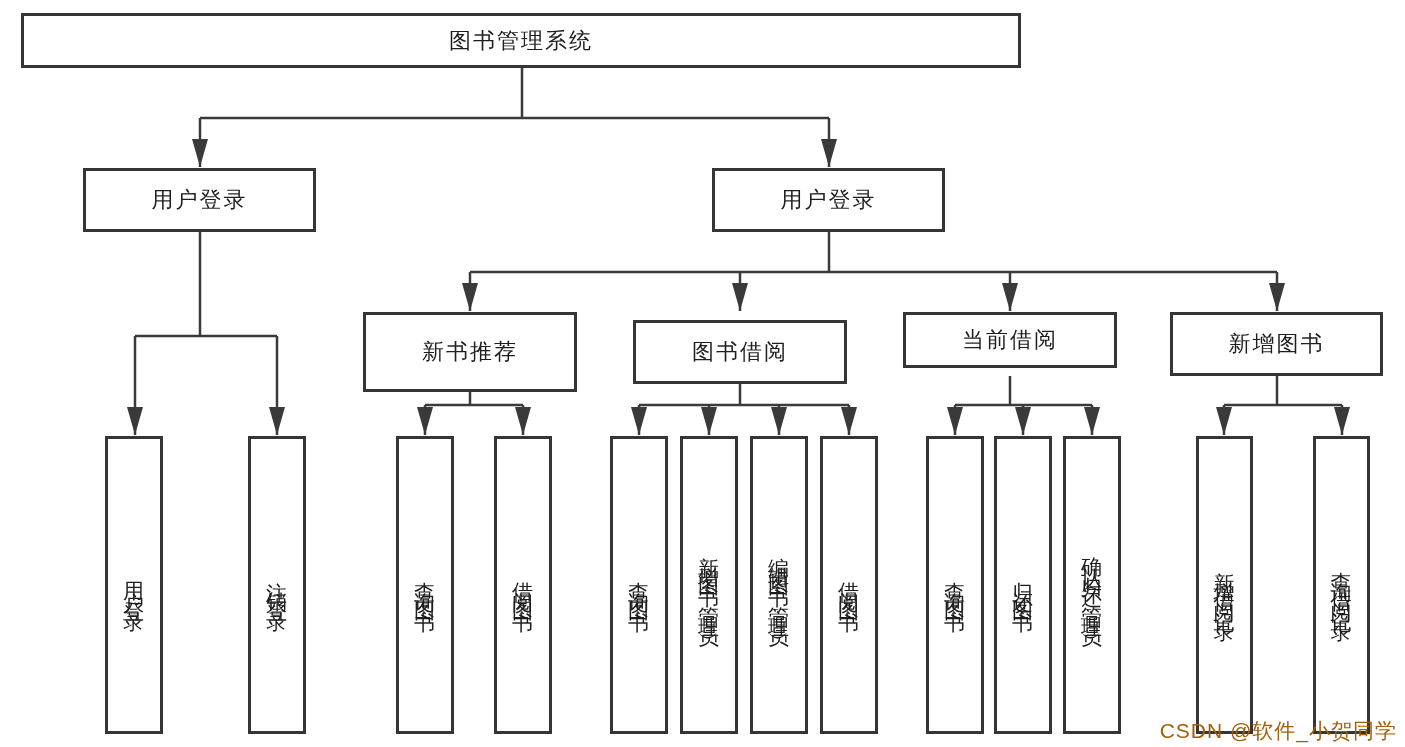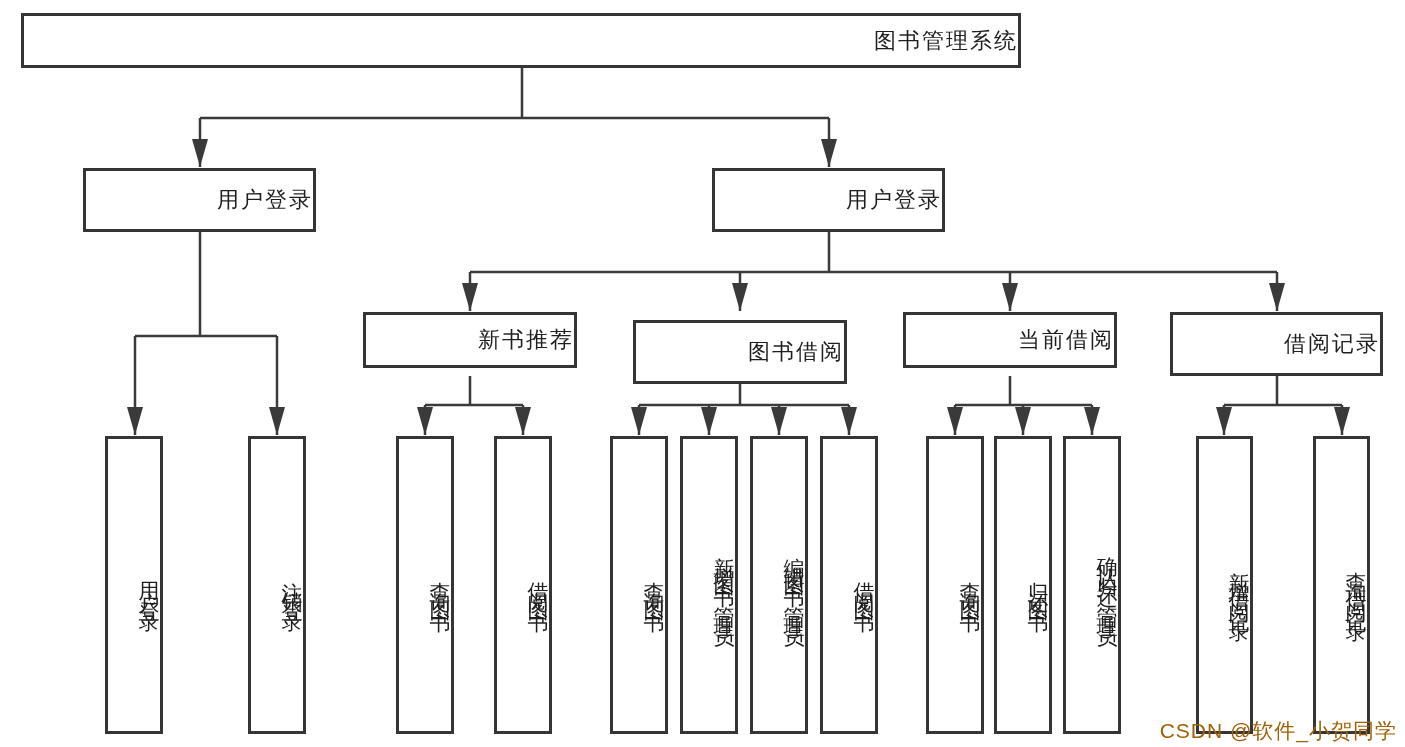--- a/index.html
+++ b/index.html
@@ -22,39 +22,39 @@
     left: 0; top: 0;
     width: 1405px; height: 747px;
   }
   .node {
     position: absolute;
     box-sizing: border-box;
     border: 3px solid #353535;
     background: #ffffff;
     display: flex;
     align-items: center;
-    justify-content: flex-end;
+    justify-content: center;
     color: #1e1e1e;
   }
   .node-h span {
     font-size: 22px;
     letter-spacing: 2px;
     white-space: nowrap;
   }
   .leaf span {
     writing-mode: vertical-rl;
     text-orientation: mixed;
     font-size: 21px;
     letter-spacing: 10px;
     line-height: 1;
   }
   .root   { left: 21px;   top: 13px;  width: 1000px; height: 55px; }
   .n-user { left: 83px;   top: 168px; width: 233px;  height: 64px; }
   .n-book { left: 712px;  top: 168px; width: 233px;  height: 64px; }
-  .n-rec  { left: 363px;  top: 312px; width: 214px;  height: 56px; }
+  .n-rec  { left: 363px;  top: 312px; width: 214px;  height: 80px; }
   .n-bor  { left: 633px;  top: 320px; width: 214px;  height: 64px; }
   .n-cur  { left: 903px;  top: 312px; width: 214px;  height: 56px; }
   .n-his  { left: 1170px; top: 312px; width: 213px;  height: 64px; }
   .leaf   { top: 436px; width: 58px; height: 298px; }
   .lf1  { left: 105px; }
   .lf2  { left: 248px; }
   .lf3  { left: 396px; }
   .lf4  { left: 494px; }
   .lf5  { left: 610px; }
   .lf6  { left: 680px; }
@@ -142,21 +142,21 @@
   <div class="node node-h n-rec">
     <span>新书推荐</span>
   </div>
   <div class="node node-h n-bor">
     <span>图书借阅</span>
   </div>
   <div class="node node-h n-cur">
     <span>当前借阅</span>
   </div>
   <div class="node node-h n-his">
-    <span>借阅记录</span>
+    <span>新增图书</span>
   </div>
 
   <div class="node leaf lf1">
     <span>用户登录</span>
   </div>
   <div class="node leaf lf2">
     <span>注销登录</span>
   </div>
   <div class="node leaf lf3">
     <span>查询图书</span>

